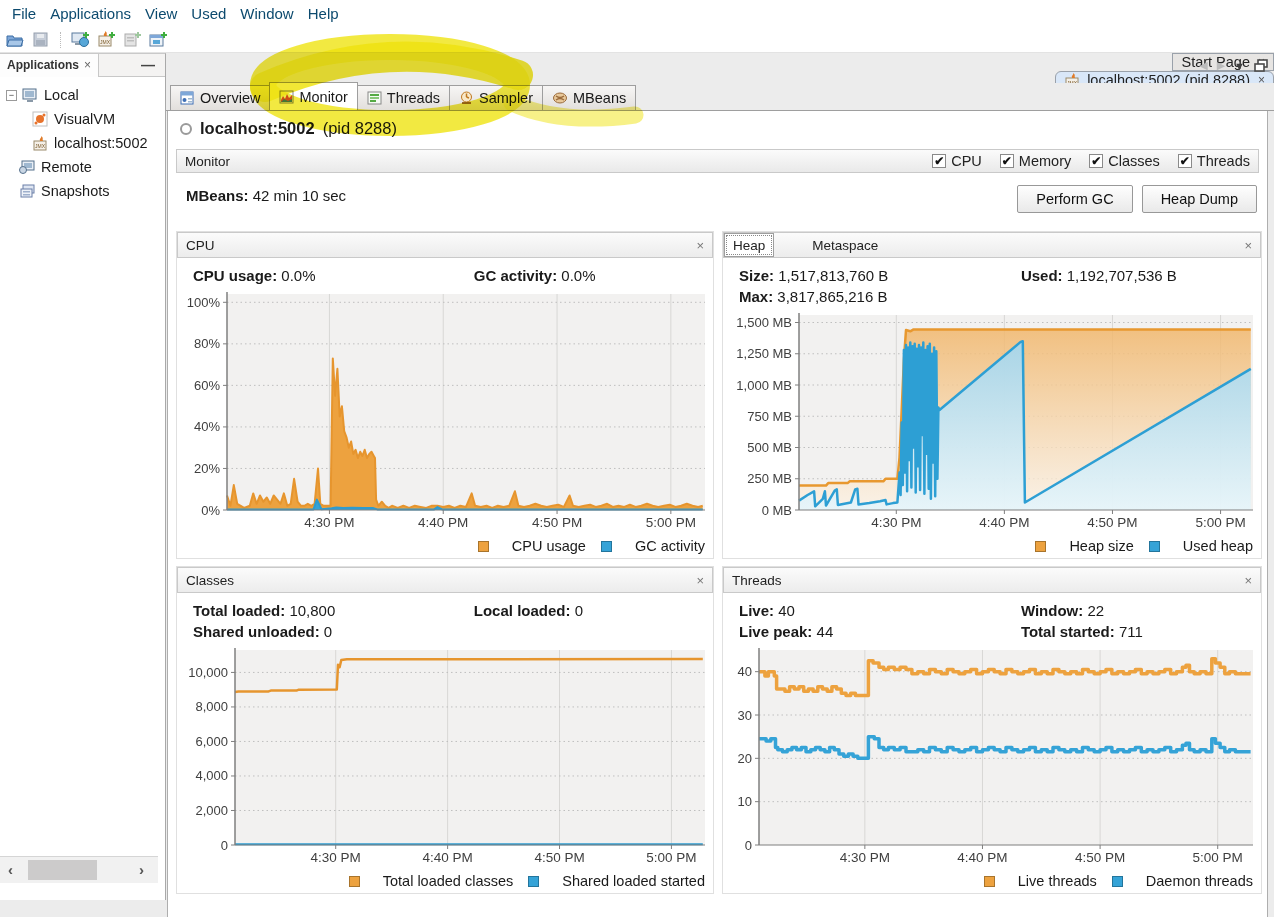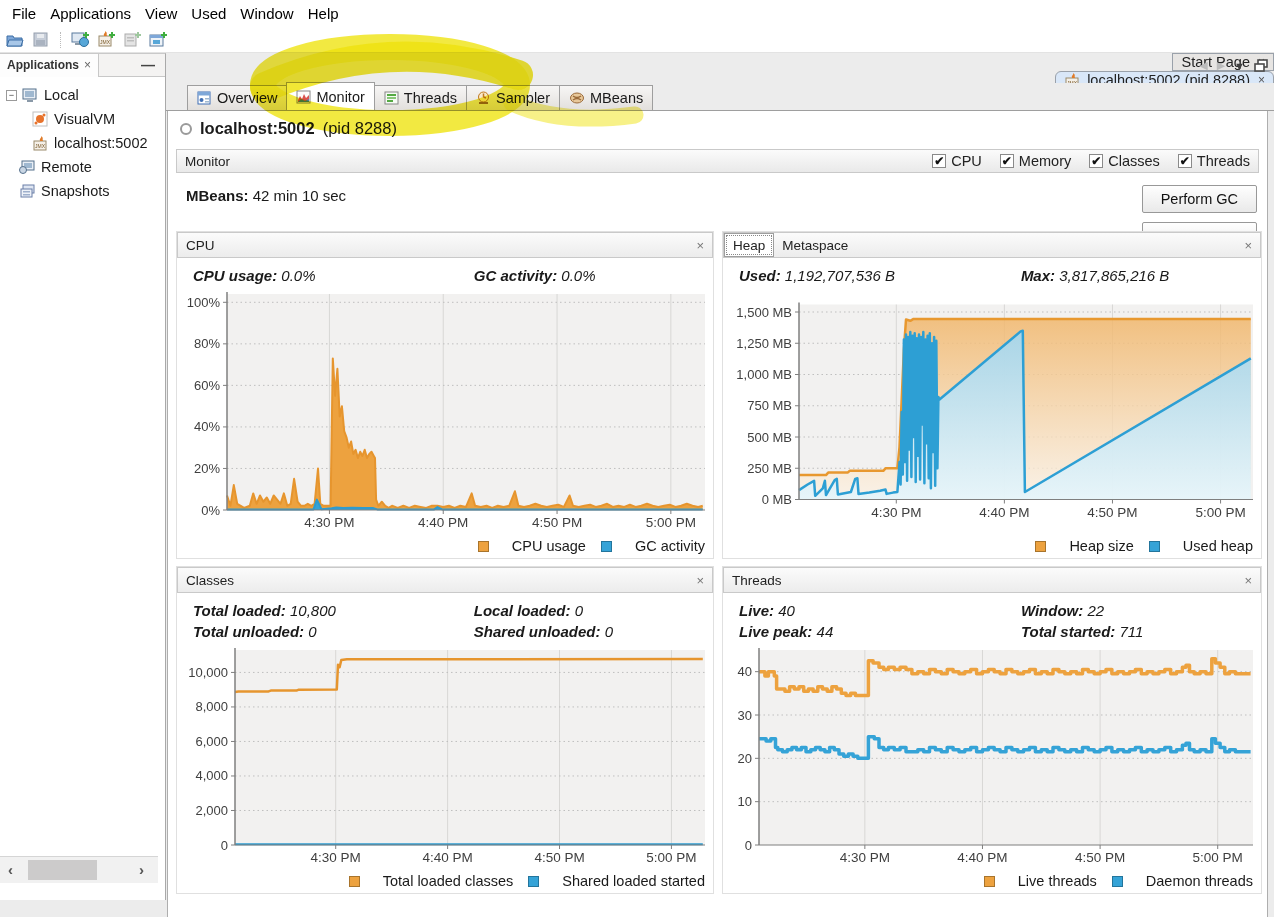--- a/index.html
+++ b/index.html
@@ -1,20 +1,20 @@
 <!DOCTYPE html>
 <html><head>
 <meta charset="utf-8">
 <style>
   * { margin:0; padding:0; box-sizing:border-box; }
   html,body { width:1274px; height:917px; overflow:hidden; }
   body { font-family:"Liberation Sans", sans-serif; background:#ececec; color:#1a1a1a; position:relative; }
 
   
-  .menubar { position:absolute; left:0; top:0; width:1274px; height:27px; background:#fff; display:flex; align-items:center; padding-left:5px; font-size:15px; color:#000000; }
+  .menubar { position:absolute; left:0; top:0; width:1274px; height:27px; background:#fff; display:flex; align-items:center; padding-left:5px; font-size:15px; color:#0c4a6e; }
   .menu-item { padding:3px 7px; cursor:default; }
   .toolbar { position:absolute; left:0; top:27px; width:1274px; height:26px; background:#fff; display:flex; align-items:center; gap:4px; padding-left:4px; border-bottom:1px solid #e3e3e3; }
   .tb-btn { width:22px; height:21px; display:flex; align-items:center; justify-content:center; }
   .tb-sep { width:1px; height:16px; border-left:1px dotted #bbb; margin:0 4px; }
 
   
   .sidebar { position:absolute; left:0; top:53px; width:166px; height:847px; background:#fff; border-right:1px solid #a9a9a9; border-top:1px solid #c9c9c9; }
   .side-head { height:23px; background:#f4f3f2; border-bottom:1px solid #c8c8c8; display:flex; align-items:center; font-size:12px; }
   .side-tab { height:23px; display:flex; align-items:center; gap:5px; padding:0 7px; background:#fdfdfd; border-right:1px solid #c8c8c8; font-weight:bold; color:#333; }
   .side-min { margin-left:auto; padding:0 10px; color:#444; font-weight:bold; font-size:14px; }
@@ -27,47 +27,47 @@
   .ss-thumb { position:absolute; left:28px; top:3px; width:69px; height:20px; background:#cccbcb; }
   .bottom-strip { position:absolute; left:0; bottom:0; width:1274px; height:17px; background:#ececec; }
 
   
   .main { position:absolute; left:166px; top:53px; width:1108px; height:847px; }
   .doctab-row { position:absolute; left:0; top:0; width:100%; height:30px; background:#ececec; display:flex; align-items:flex-end; padding-left:2px;flex-direction:column; }
   .doctab { height:26px; display:flex; align-items:center; gap:6px; padding:0 8px; font-size:14.5px; border:1px solid #9aa1aa; background:#e7e5e3; color:#222; }
   .doctab.sel { background:#d9e7f8;border-radius:6px; }
   .tab-x { color:#555; font-size:12px; padding-left:2px; }
   .doctab-ctrl { position:absolute; right:6px; top:6px; display:flex; gap:9px; align-items:center; font-size:11px; }
-  .subtab-row { position:absolute; left:0; top:30px; width:100%; height:28px; display:flex; align-items:flex-end; padding-left:21px; border-bottom:1px solid #9e9e9e; background:#ececec; }
+  .subtab-row { position:absolute; left:0; top:30px; width:100%; height:28px; display:flex; align-items:flex-end; padding-left:4px; border-bottom:1px solid #9e9e9e; background:#ececec; }
   .subtab { height:25px; display:flex; align-items:center; gap:5px; padding:0 9px; font-size:14.5px; border:1px solid #9e9e9e; border-bottom:none; background:linear-gradient(#f7f6f5,#e2dfdc); margin-right:-1px; }
   .subtab.sel { background:#fff; height:28px; position:relative; z-index:2; }
 
   .content { position:absolute; left:1px; top:58px; width:1101px; height:842px; background:#fff; border:1px solid #aeaeae; border-top:none; }
 
   .app-title { position:absolute; left:12px; top:8px; display:flex; align-items:center; gap:8px; font-size:16.5px; }
   .ring { width:12px; height:12px; border:2.5px solid #9a9a9a; border-radius:50%; background:#fff; }
   .monitor-bar { position:absolute; left:8px; top:38px; width:calc(100% - 16px); height:24px; background:linear-gradient(#fbfbfb,#e9e9e9); border:1px solid #c9c9c9; display:flex; align-items:center; font-size:13.5px; padding:0 8px; color:#222; }
   .mb-checks { margin-left:auto; display:flex; gap:18px; align-items:center; font-size:14.5px; }
   .chk { display:flex; align-items:center; gap:5px; }
   .chk-box { width:14px; height:14px; border:1px solid #8a8a8a; background:#fff; font-size:12px; line-height:13px; text-align:center; color:#111; font-weight:bold; }
   .uptime-row { position:absolute; left:18px; top:76px; font-size:15px; }
-  .gc-btns { position:absolute; right:10px; top:74px; display:flex; gap:9px;flex-direction:column; }
+  .gc-btns { position:absolute; right:10px; top:74px; display:flex; gap:9px; }
   .btn { padding:5px 18px; font-size:14.5px; border:1px solid #989898; border-radius:2px; background:linear-gradient(#fefefe,#e9e9e9); color:#111; }
 
   
   .panel { position:absolute; background:#fff; border:1px solid #e0e0e0; display:flex; flex-direction:column; }
   .p-cpu { left:8px; top:120px; width:538px; height:328px; }
   .p-heap { left:554px; top:120px; width:540px; height:328px; }
   .p-classes { left:8px; top:455px; width:538px; height:328px; }
   .p-threads { left:554px; top:455px; width:540px; height:328px; }
   .panel-head { height:26px; flex:none; background:linear-gradient(#fbfbfb,#ececec); border:1px solid #c9c9c9; display:flex; align-items:center; font-size:13.5px; padding:0 8px; color:#222; }
   .panel-x { margin-left:auto; color:#777; font-size:13px; }
   .mini-tab { height:24px; display:flex; align-items:center; padding:0 8px; font-size:13.5px; }
   .mini-tab.sel { background:#fff; border:1px solid #9e9e9e; outline:1px dotted #888; outline-offset:-3px; margin-left:-4px; }
-  .stats { flex:none; display:grid; grid-template-columns:54% 46%; padding:9px 0 2px 16px; font-size:15px; row-gap:4px;font-style:italic; }
+  .stats { flex:none; display:grid; grid-template-columns:54% 46%; padding:9px 0 2px 16px; font-size:15px; row-gap:4px; }
   .chart { flex:1; width:100%; }
   .legend { flex:none; height:24px; display:flex; justify-content:flex-end; align-items:center; gap:15px; padding-right:8px; font-size:14.5px; }
   .leg-item { display:flex; align-items:center; gap:23px; }
   .leg-sq { width:11px; height:11px; }
 
   .hl-overlay { position:absolute; left:230px; top:25px; width:500px; height:115px; pointer-events:none; z-index:10; mix-blend-mode:multiply; }
 </style>
 </head>
 <body>
 
@@ -362,30 +362,31 @@
             <span>CPU usage</span>
           </span>
           <span class="leg-item">
             <span class="leg-sq" style="background: rgb(53, 163, 215); border: 1px solid rgb(35, 117, 156);"></span>
             <span>GC activity</span>
           </span>
         </div>
     </div>
 
     <div class="panel p-heap">
-      <div class="panel-head" style="padding-left:4px;">
+      <div class="panel-head" style="padding-left:4px;gap:30px;">
         <div class="mini-tab sel">
             <span>Heap</span>
           </div>
         <div class="mini-tab">
             <span>Metaspace</span>
           </div>
         <span class="panel-x">×</span>
       </div>
       <div class="stats">
+          <span class="stat"><b>Size:</b> 1,517,813,760 B</span>
           <span class="stat"><b>Used:</b> 1,192,707,536 B</span>
           <span class="stat"><b>Max:</b> 3,817,865,216 B</span>
         </div>
       <svg class="chart" viewBox="0 0 538 227">
           <defs>
             <linearGradient id="g1" x1="0" y1="8" x2="0" y2="203" gradientUnits="userSpaceOnUse">
               <stop offset="0%" stop-color="rgba(240,178,98,0.85)"></stop>
               <stop offset="100%" stop-color="rgba(252,242,229,0.75)"></stop>
             </linearGradient>
             <linearGradient id="g2" x1="0" y1="8" x2="0" y2="203" gradientUnits="userSpaceOnUse">
@@ -446,21 +447,20 @@
     </div>
 
     <div class="panel p-classes">
       <div class="panel-head">
         <span>Classes</span>
         <span class="panel-x">×</span>
       </div>
       <div class="stats">
           <span class="stat"><b>Total loaded:</b> 10,800</span>
           <span class="stat"><b>Local loaded:</b> 0</span>
-          <span class="stat"><b>Total unloaded:</b> 0</span>
           <span class="stat"><b>Shared unloaded:</b> 0</span>
         </div>
       <svg class="chart" viewBox="0 0 536 227">
           <defs></defs>
           <rect x="58" y="8" width="470" height="195" fill="#f2f1f0"></rect>
           <line x1="158.71428571428572" y1="8" x2="158.71428571428572" y2="203" stroke="#d8d7d5" stroke-width="1"></line>
           <line x1="270.6190476190476" y1="8" x2="270.6190476190476" y2="203" stroke="#d8d7d5" stroke-width="1"></line>
           <line x1="382.5238095238095" y1="8" x2="382.5238095238095" y2="203" stroke="#d8d7d5" stroke-width="1"></line>
           <line x1="494.42857142857144" y1="8" x2="494.42857142857144" y2="203" stroke="#d8d7d5" stroke-width="1"></line>
           <line x1="58" y1="168.4867256637168" x2="528" y2="168.4867256637168" stroke="#bfbfbf" stroke-width="1" stroke-dasharray="1.5,3"></line>

